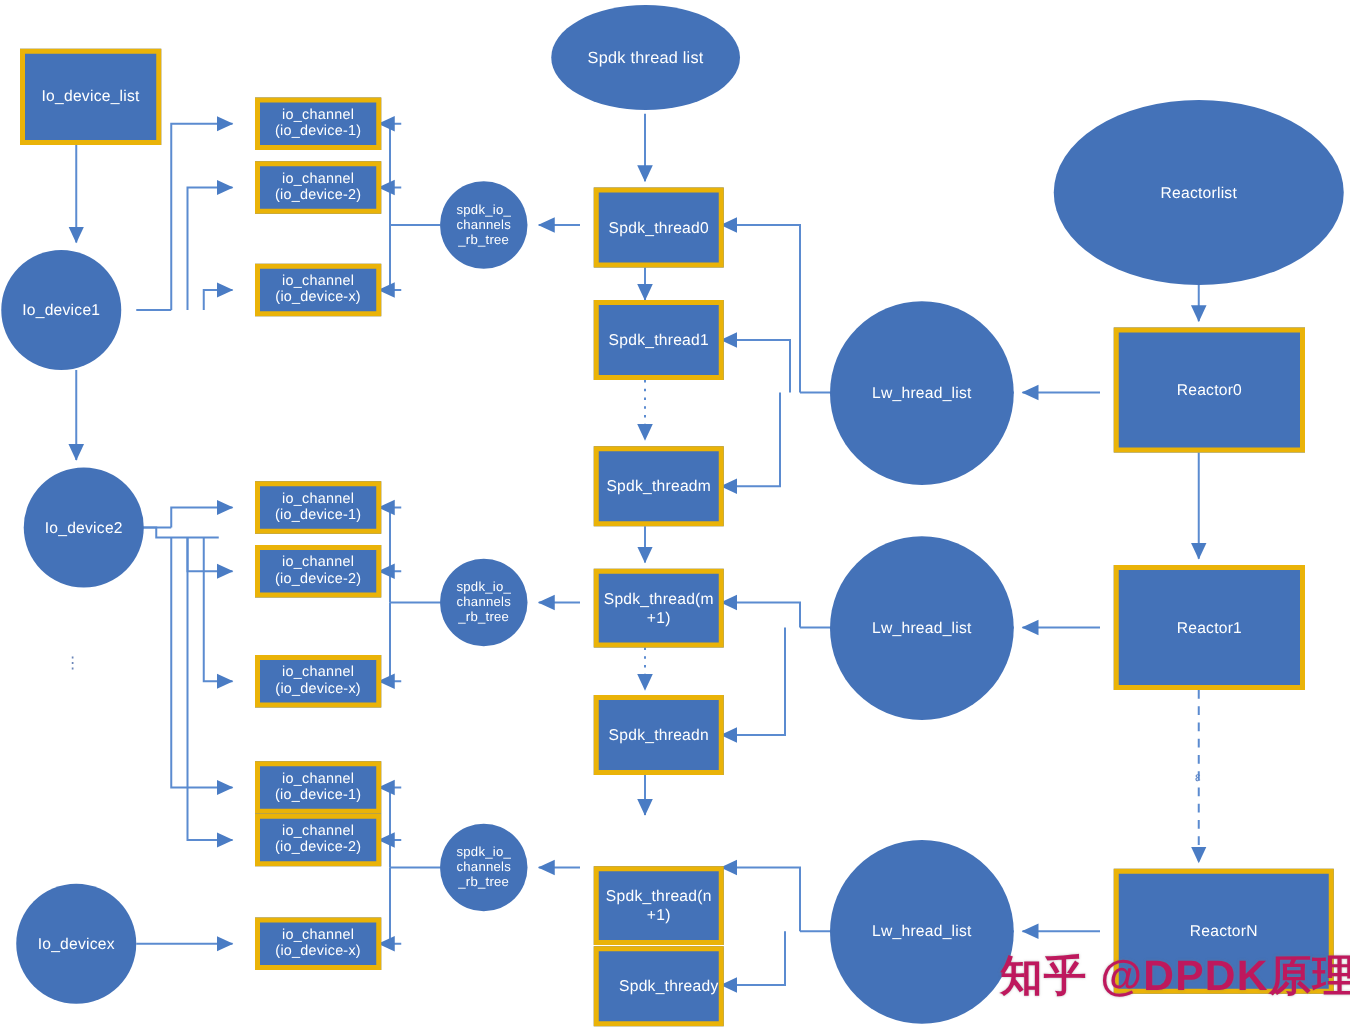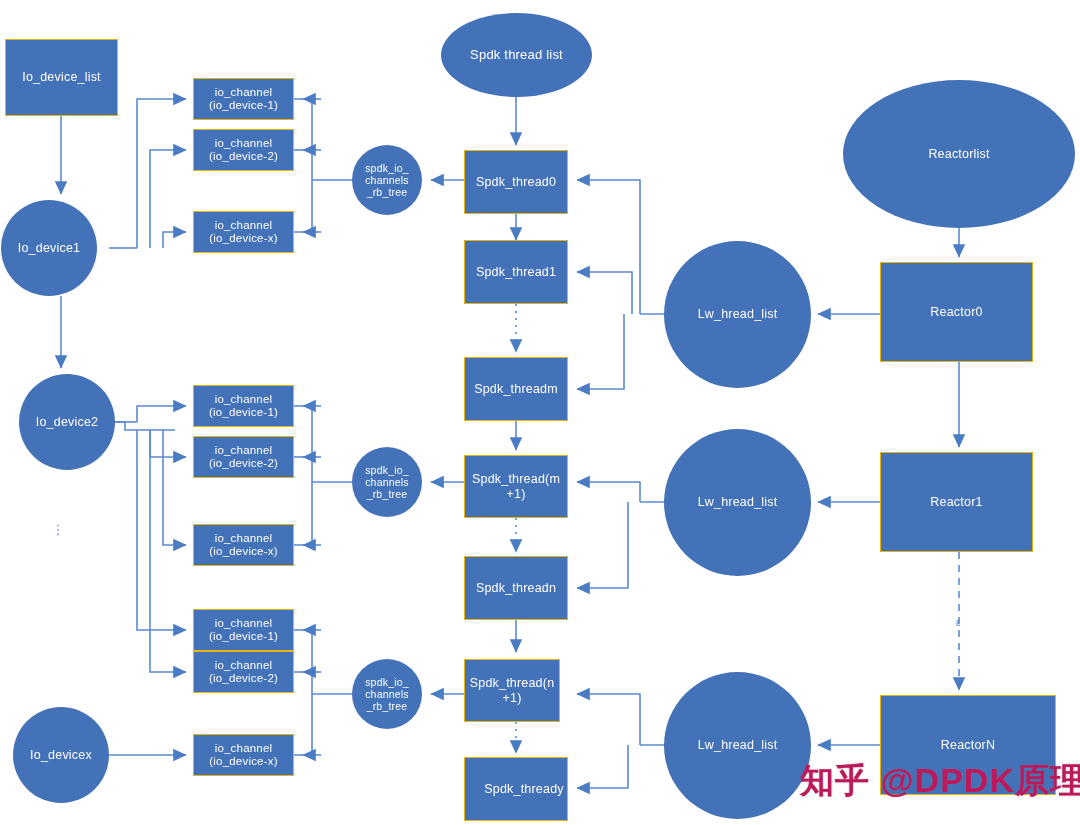--- a/index.html
+++ b/index.html
@@ -2,21 +2,21 @@
 <html><head>
 <meta charset="utf-8">
 <style>
   html,body{margin:0;padding:0;background:#ffffff;}
   body{font-family:"Liberation Sans",sans-serif;}
   #stage{position:relative;width:1080px;height:825px;background:#fff;overflow:hidden;}
   svg.wires{position:absolute;left:0;top:0;width:1080px;height:825px;pointer-events:none;}
   .node{position:absolute;background:#4472B8;color:#fff;display:flex;align-items:center;
         justify-content:center;text-align:center;box-sizing:border-box;line-height:1.15;
         white-space:pre-line;letter-spacing:.2px;}
-  .rect{border:1px solid #eab308;}
+  .rect{border:4px solid #eab308;margin-left:11px;}
   .circ{border-radius:50%;}
   .ell{border-radius:50%;}
   .t10{font-size:10.5px;}
   .t11{font-size:11.5px;}
   .t12{font-size:12.5px;}
   .t13{font-size:13px;}
   .vdots{position:absolute;color:#6b86b8;font-size:13px;line-height:4px;text-align:center;}
   .wm{position:absolute;color:#be185d;font-size:34px;font-weight:bold;
       text-shadow:0 0 2px rgba(120,120,120,.55);letter-spacing:1px;white-space:nowrap;}
   .epsilon{position:absolute;color:#5b83c4;font-size:10px;}
@@ -153,29 +153,29 @@
   <div class="node circ t10" style="left:352px;top:145px;width:70px;height:70px;">spdk_io_
 channels
 _rb_tree</div>
   <div class="node circ t10" style="left:352px;top:447px;width:70px;height:70px;">spdk_io_
 channels
 _rb_tree</div>
   <div class="node circ t10" style="left:352px;top:659px;width:70px;height:70px;">spdk_io_
 channels
 _rb_tree</div>
 
-  <div class="node ell t13" style="left:441px;top:13px;width:151px;height:84px;">Spdk thread list</div>
+  <div class="node ell t13" style="left:441px;top:4px;width:151px;height:84px;">Spdk thread list</div>
 
   <div class="node rect t12" style="left:464px;top:150px;width:104px;height:64px;">Spdk_thread0</div>
   <div class="node rect t12" style="left:464px;top:240px;width:104px;height:64px;">Spdk_thread1</div>
   <div class="node rect t12" style="left:464px;top:357px;width:104px;height:64px;">Spdk_threadm</div>
   <div class="node rect t12" style="left:464px;top:455px;width:104px;height:63px;">Spdk_thread(m
 +1)</div>
   <div class="node rect t12" style="left:464px;top:556px;width:104px;height:64px;">Spdk_threadn</div>
-  <div class="node rect t12" style="left:464px;top:659px;width:96px;height:63px;">Spdk_thread(n
+  <div class="node rect t12" style="left:464px;top:693px;width:104px;height:63px;">Spdk_thread(n
 +1)</div>
   <div class="node rect t12" style="left:464px;top:757px;width:104px;height:64px;padding-left:16px;">Spdk_thready</div>
 
   <div class="node circ t12" style="left:664px;top:241px;width:147px;height:147px;">Lw_hread_list</div>
   <div class="node circ t12" style="left:664px;top:429px;width:147px;height:147px;">Lw_hread_list</div>
   <div class="node circ t12" style="left:664px;top:672px;width:147px;height:147px;">Lw_hread_list</div>
 
   <div class="node ell t12" style="left:843px;top:80px;width:232px;height:148px;">Reactorlist</div>
 
   <div class="node rect t12" style="left:880px;top:262px;width:153px;height:100px;">Reactor0</div>

